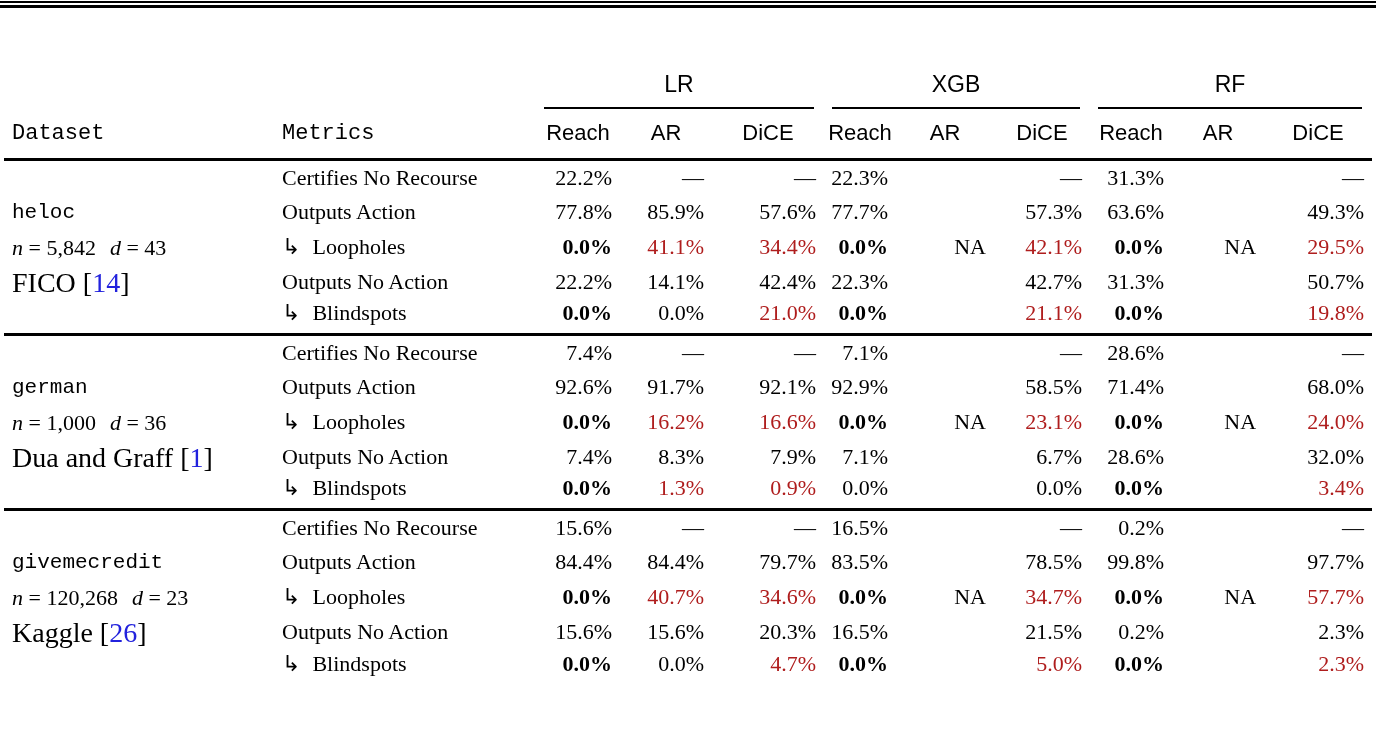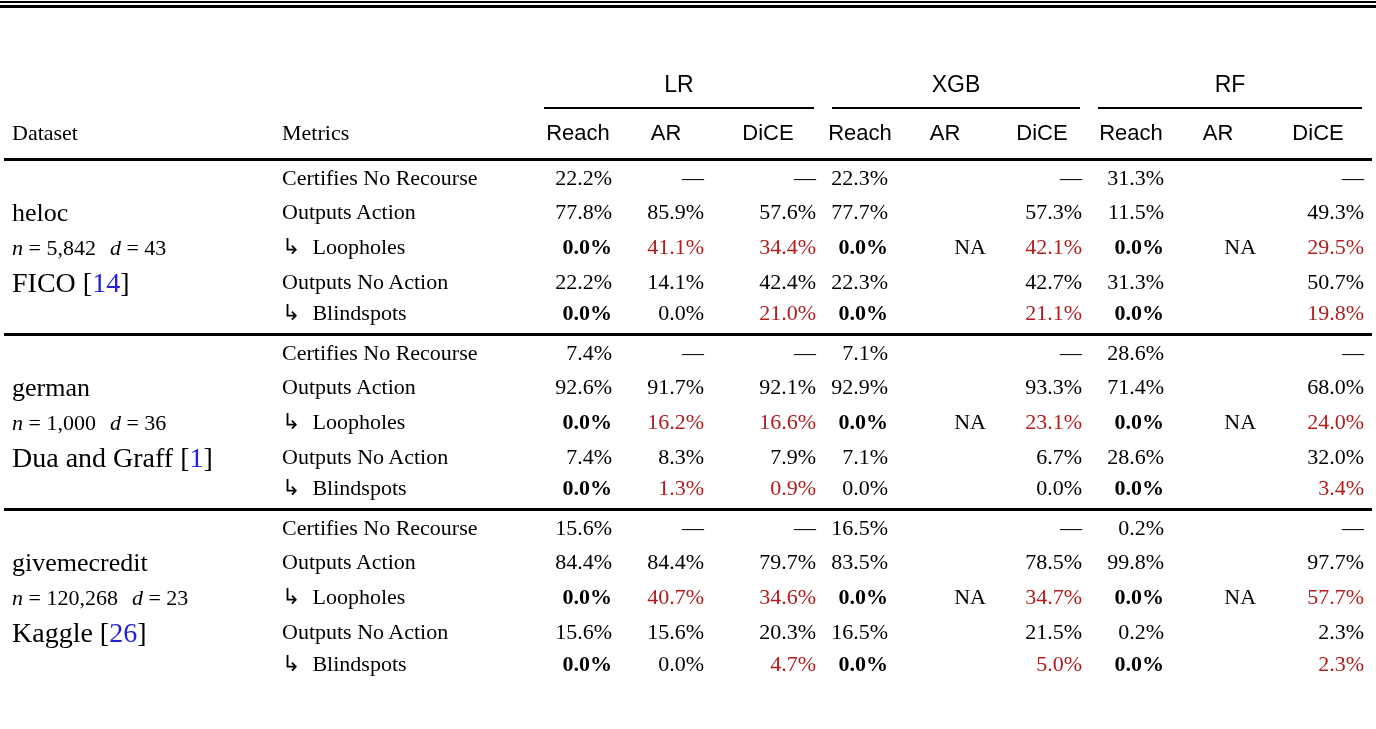--- a/index.html
+++ b/index.html
@@ -30,36 +30,36 @@
   .gline {
     margin: 0 10px 0 8px;
     border-bottom: 2px solid #000;
     padding-bottom: 9px;
     text-align: center;
     font-family: "Liberation Sans", sans-serif;
     font-size: 23px;
   }
   tr.colhead-row { height: 50px; }
   tr.colhead-row th { vertical-align: middle; font-size: 22px; }
-  th.corner { text-align: left; font-family: Liberation Serif, serif; padding-left: 8px; }
+  th.corner { text-align: left; font-family: Liberation Mono, monospace; padding-left: 8px; }
   th.num { text-align: center; font-family: "Liberation Sans", sans-serif; }
   thead { border-bottom: 3px solid #000; margin-top: 12px; }
 
   tbody { border-top: 3px solid #000; }
   tbody td { font-size: 22px; height: 35px; padding: 0; }
   tbody tr.first td { padding-top: 1px; }
   tbody tr.last td { padding-bottom: 5px; }
   td.metric { padding-left: 8px; white-space: nowrap; }
   td.metric .arrow { display: inline-block; margin-right: 12px; }
   td.val { text-align: right; padding-right: 8px; white-space: nowrap; }
   td.val.b { font-weight: bold; }
   td.val.r { color: var(--red); }
 
   td.ds-cell { vertical-align: middle; padding-left: 8px; }
-  .ds-name  { font-family: Liberation Serif, serif; font-size: 26px; line-height: 35px; }
+  .ds-name  { font-family: Liberation Mono, monospace; font-size: 21px; line-height: 35px; }
   .ds-stats { font-size: 22px; line-height: 35px; }
   .ds-stats i { font-family: "Liberation Serif", serif; }
   .ds-stats .gap { display: inline-block; width: 14px; }
   .ds-source { font-size: 28px; line-height: 35px; }
   .cite { color: var(--blue); }
 </style>
 </head>
 <body>
 
 <div class="toprule">
@@ -134,21 +134,21 @@
         <td class="val p">—</td>
       </tr>
       <tr>
         <td class="metric"><span>Outputs Action</span></td>
         <td class="val p">77.8%</td>
         <td class="val p">85.9%</td>
         <td class="val p">57.6%</td>
         <td class="val p">77.7%</td>
         <td class="val p"></td>
         <td class="val p">57.3%</td>
-        <td class="val p">11.5%</td>
+        <td class="val p">63.6%</td>
         <td class="val p"></td>
         <td class="val p">49.3%</td>
       </tr>
       <tr>
         <td class="metric"><span class="arrow">↳</span><span>Loopholes</span></td>
         <td class="val b">0.0%</td>
         <td class="val r">41.1%</td>
         <td class="val r">34.4%</td>
         <td class="val b">0.0%</td>
         <td class="val p">NA</td>
@@ -200,21 +200,21 @@
         <td class="val p"></td>
         <td class="val p">—</td>
       </tr>
       <tr>
         <td class="metric"><span>Outputs Action</span></td>
         <td class="val p">92.6%</td>
         <td class="val p">91.7%</td>
         <td class="val p">92.1%</td>
         <td class="val p">92.9%</td>
         <td class="val p"></td>
-        <td class="val p">93.3%</td>
+        <td class="val p">58.5%</td>
         <td class="val p">71.4%</td>
         <td class="val p"></td>
         <td class="val p">68.0%</td>
       </tr>
       <tr>
         <td class="metric"><span class="arrow">↳</span><span>Loopholes</span></td>
         <td class="val b">0.0%</td>
         <td class="val r">16.2%</td>
         <td class="val r">16.6%</td>
         <td class="val b">0.0%</td>

